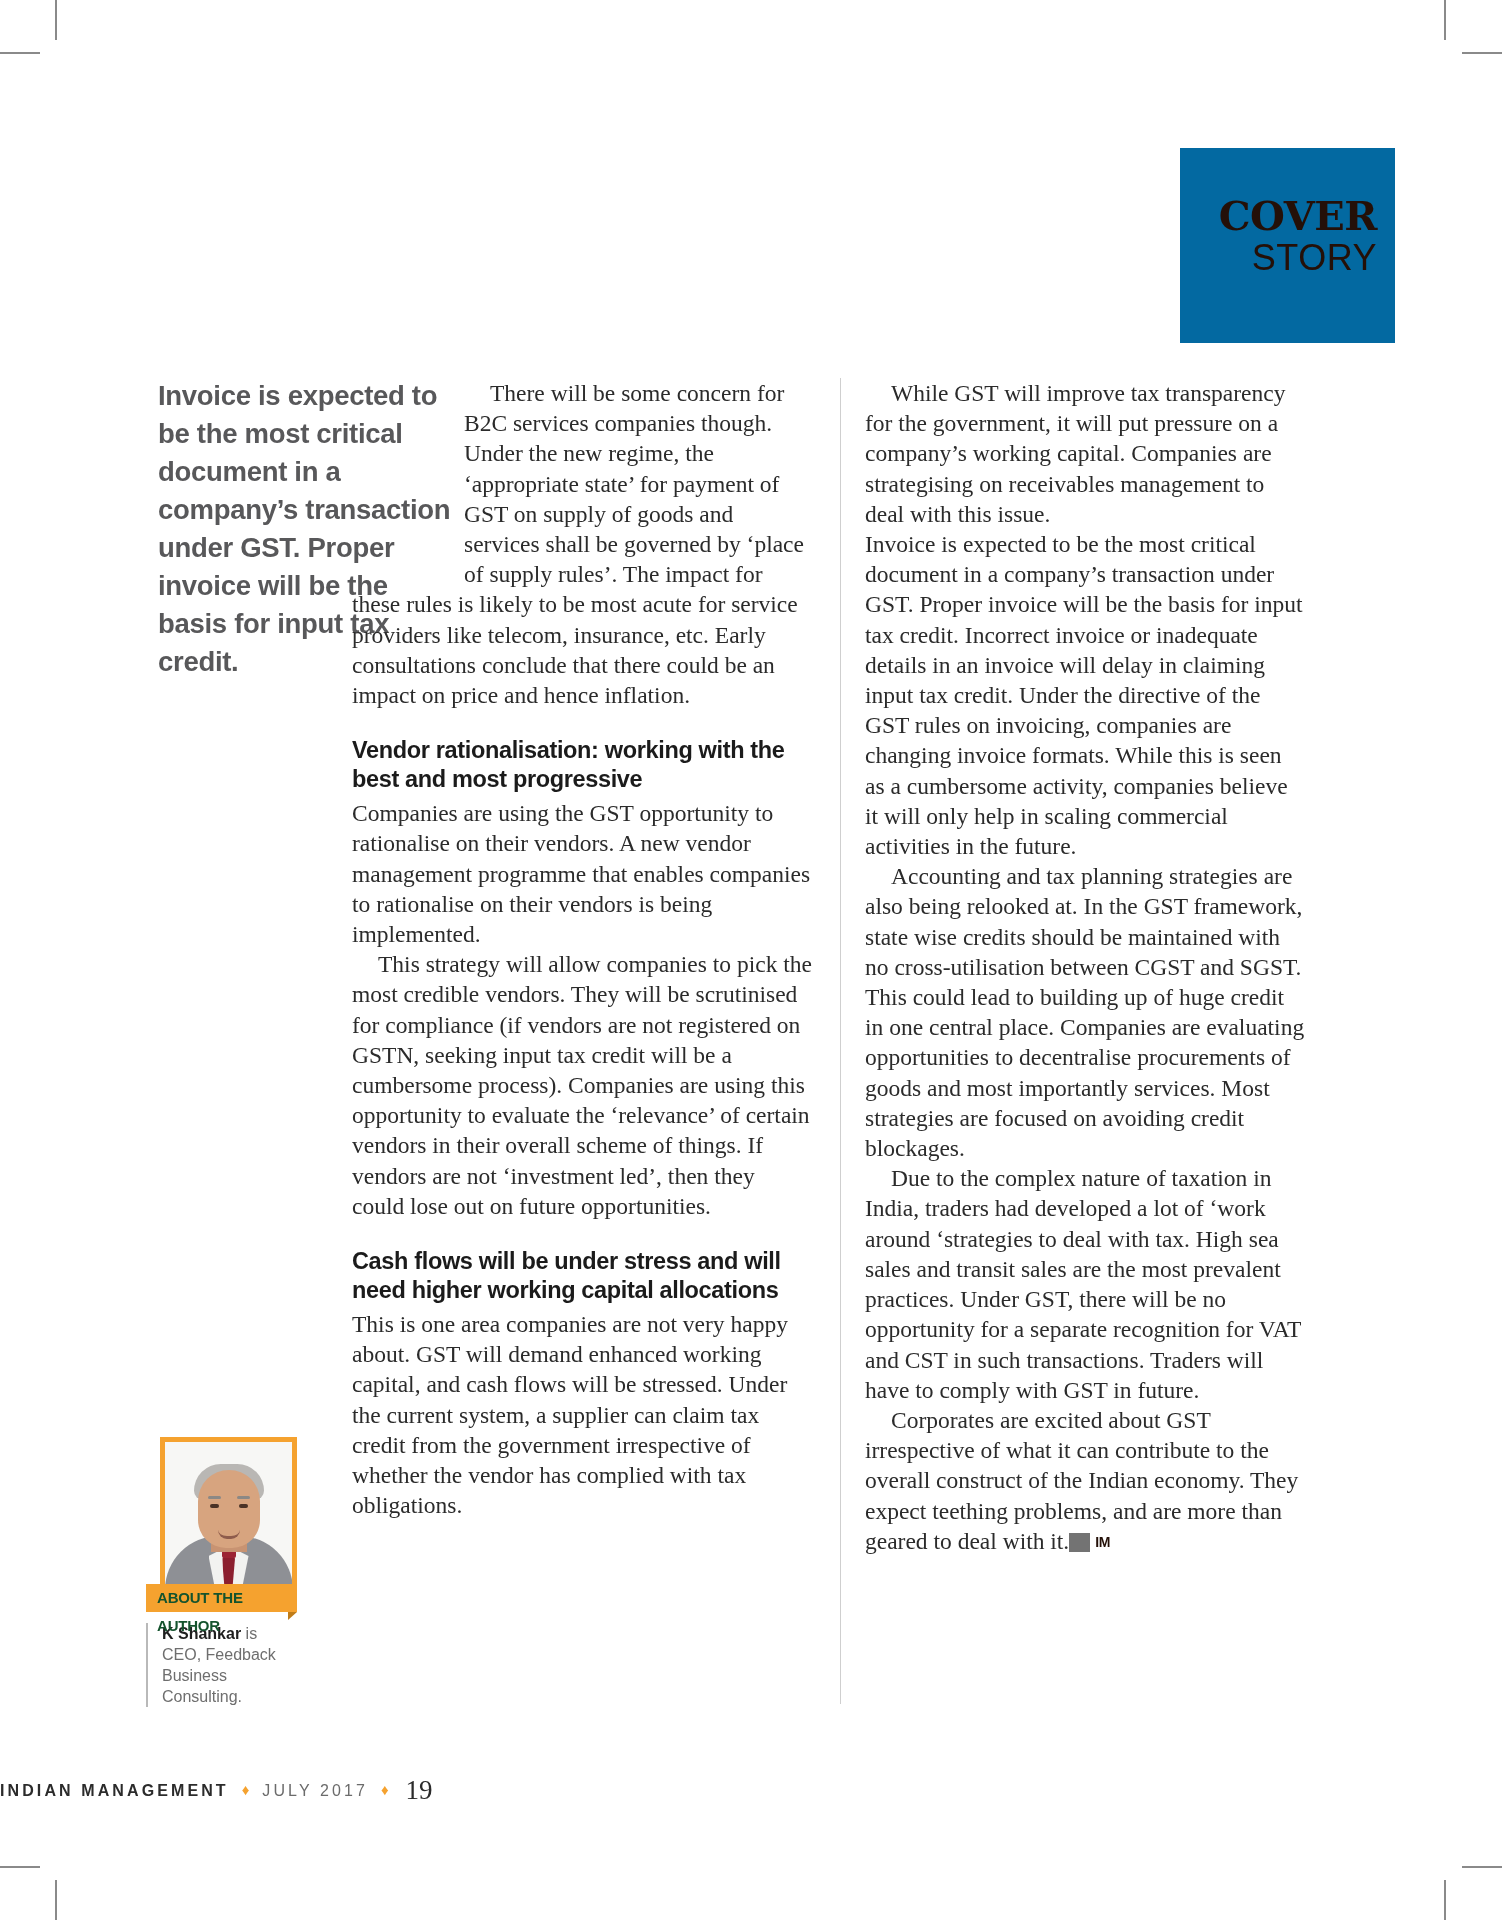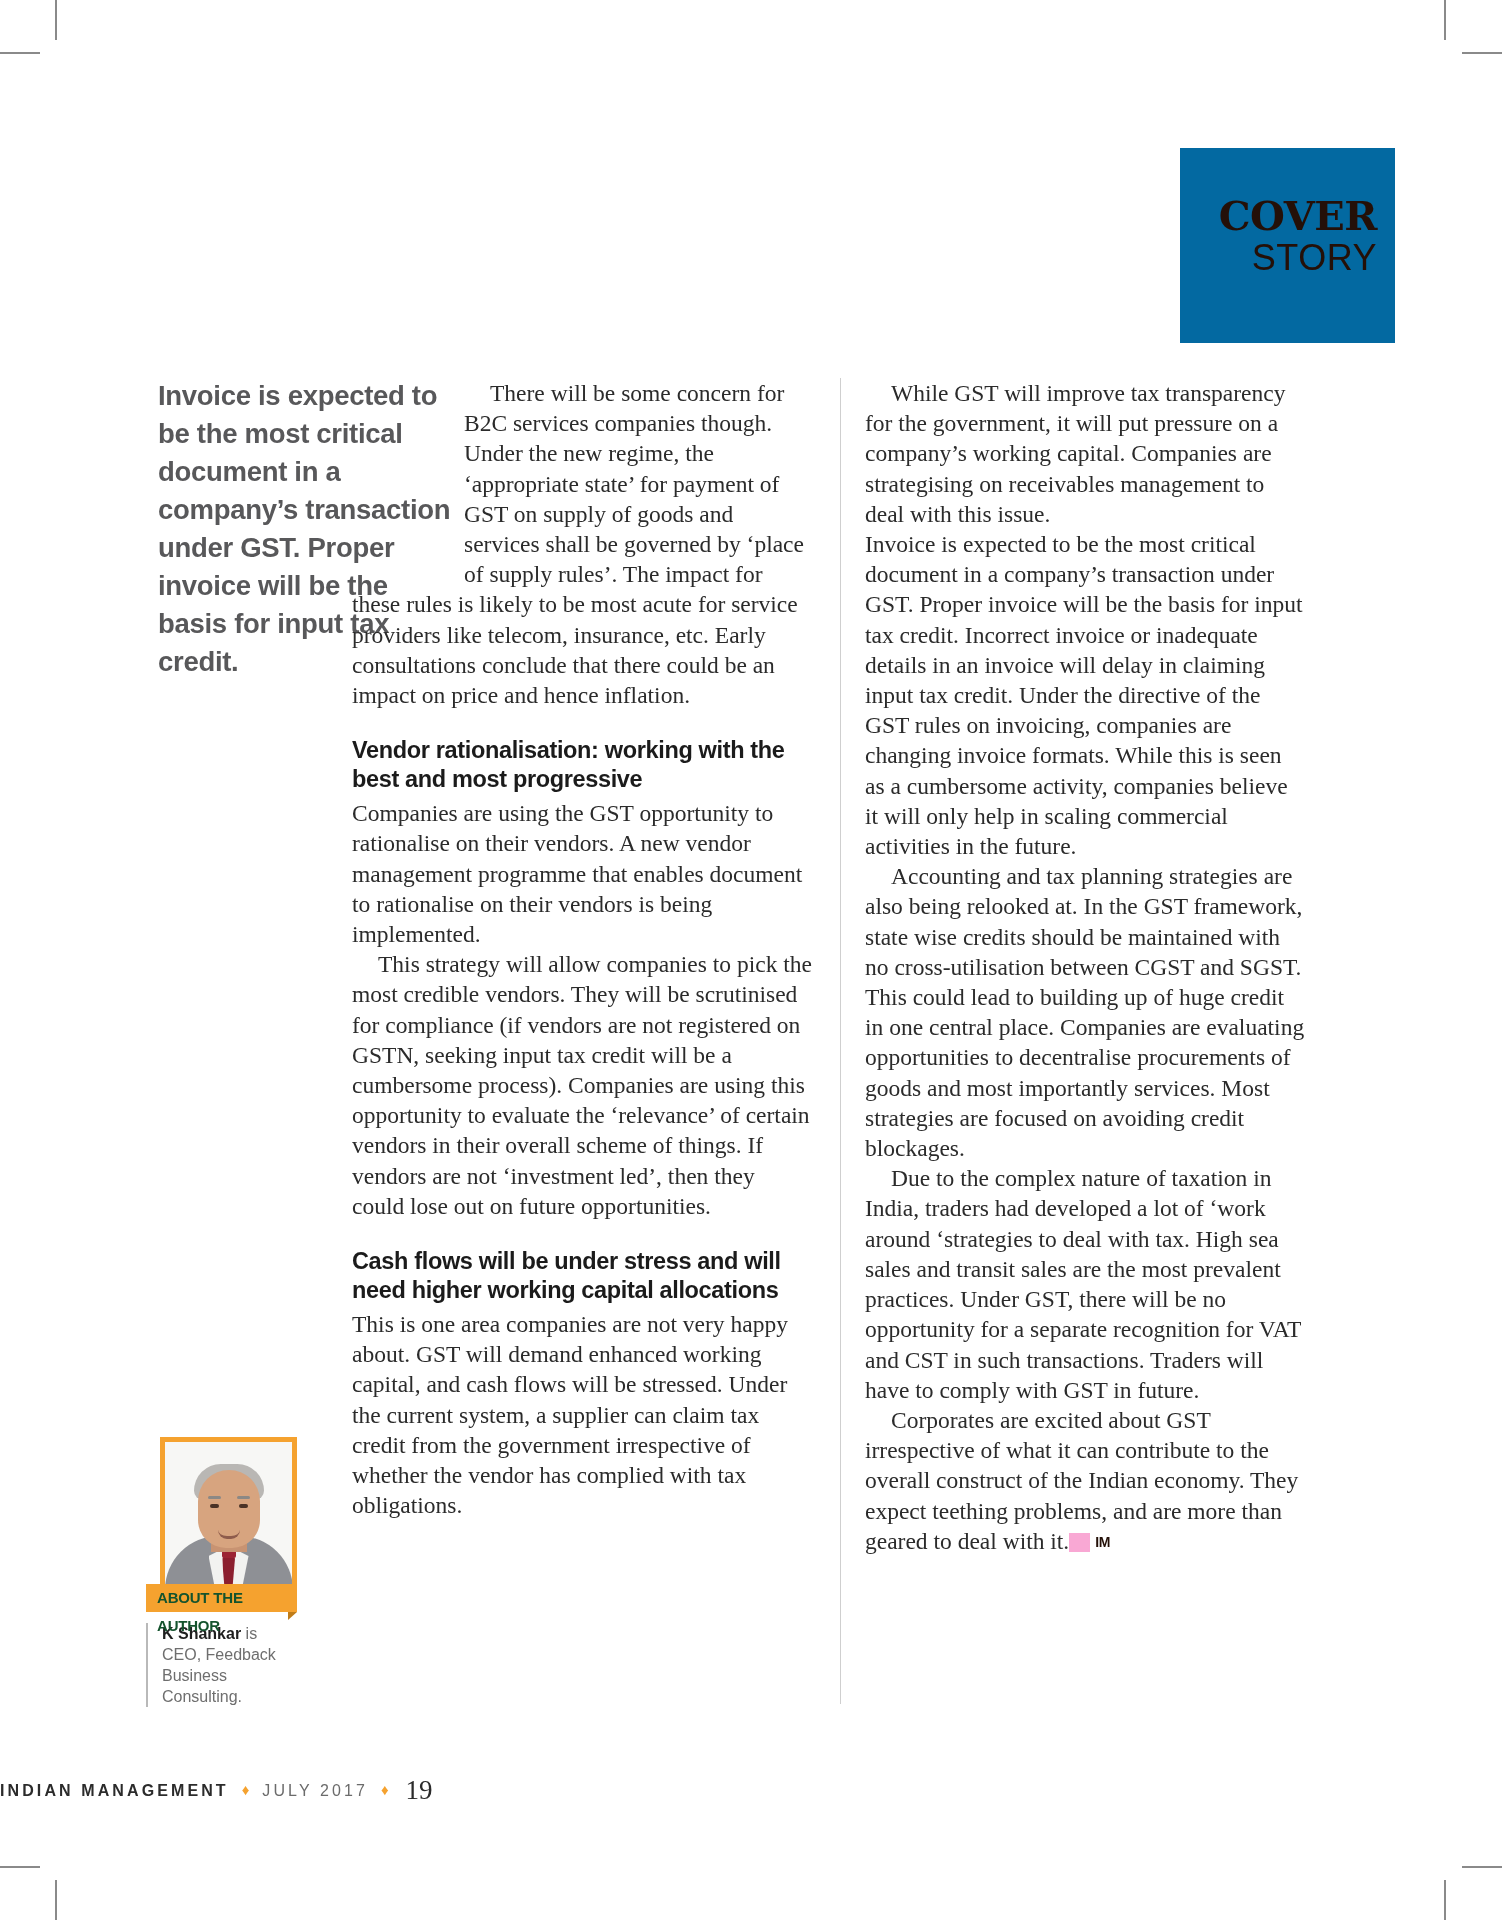--- a/index.html
+++ b/index.html
@@ -119,21 +119,21 @@
     line-height: 29px;
     letter-spacing: -0.35px;
     color: #1b1b1b;
     margin: 26px 0 4px 0;
   }
   #col-right .sect-head { margin-top: 30px; }
 
   
   .end-mark {
     display: inline-block;
-    background: #f9a8d4;
+    background: #737373;
     color: #241008;
     font-family: "Liberation Sans", sans-serif;
     font-weight: 700;
     font-size: 14px;
     line-height: 19px;
     width: 21px;
     height: 19px;
     text-align: center;
     vertical-align: 2px;
     letter-spacing: -0.5px;
@@ -368,21 +368,21 @@
   <div class="story-word">STORY</div>
 </div>
 
 <div class="pullquote">Invoice is expected to be the most critical document in a company’s transaction under GST. Proper invoice will be the basis for input tax credit.</div>
 
 <div class="col-divider"></div>
 
 <div class="col" id="col-mid">
   <p class="indent"><span class="wrap-float"></span><span>There will be some concern for B2C services companies though. Under the new regime, the ‘appropriate state’ for payment of GST on supply of goods and services shall be governed by ‘place of supply rules’. The impact for these rules is likely to be most acute for service providers like telecom, insurance, etc. Early consultations conclude that there could be an impact on price and hence inflation.</span></p>
   <h2 class="sect-head">Vendor rationalisation: working with the best and most progressive</h2>
-  <p>Companies are using the GST opportunity to rationalise on their vendors. A new vendor management programme that enables document to rationalise on their vendors is being implemented.</p>
+  <p>Companies are using the GST opportunity to rationalise on their vendors. A new vendor management programme that enables companies to rationalise on their vendors is being implemented.</p>
   <p class="indent">This strategy will allow companies to pick the most credible vendors. They will be scrutinised for compliance (if vendors are not registered on GSTN, seeking input tax credit will be a cumbersome process). Companies are using this opportunity to evaluate the ‘relevance’ of certain vendors in their overall scheme of things. If vendors are not ‘investment led’, then they could lose out on future opportunities.</p>
   <h2 class="sect-head">Cash flows will be under stress and will need higher working capital allocations</h2>
   <p>This is one area companies are not very happy about. GST will demand enhanced working capital, and cash flows will be stressed. Under the current system, a supplier can claim tax credit from the government irrespective of whether the vendor has complied with tax obligations.</p>
 </div>
 
 <div class="col" id="col-right">
   <p class="indent">While GST will improve tax transparency for the government, it will put pressure on a company’s working capital. Companies are strategising on receivables management to deal with this issue.</p>
   <p>Invoice is expected to be the most critical document in a company’s transaction under GST. Proper invoice will be the basis for input tax credit. Incorrect invoice or inadequate details in an invoice will delay in claiming input tax credit. Under the directive of the GST rules on invoicing, companies are changing invoice formats. While this is seen as a cumbersome activity, companies believe it will only help in scaling commercial activities in the future.</p>
   <p class="indent">Accounting and tax planning strategies are also being relooked at. In the GST framework, state wise credits should be maintained with no cross-utilisation between CGST and SGST. This could lead to building up of huge credit in one central place. Companies are evaluating opportunities to decentralise procurements of goods and most importantly services. Most strategies are focused on avoiding credit blockages.</p>
   <p class="indent">Due to the complex nature of taxation in India, traders had developed a lot of ‘work around ‘strategies to deal with tax. High sea sales and transit sales are the most prevalent practices. Under GST, there will be no opportunity for a separate recognition for VAT and CST in such transactions. Traders will have to comply with GST in future.</p>

